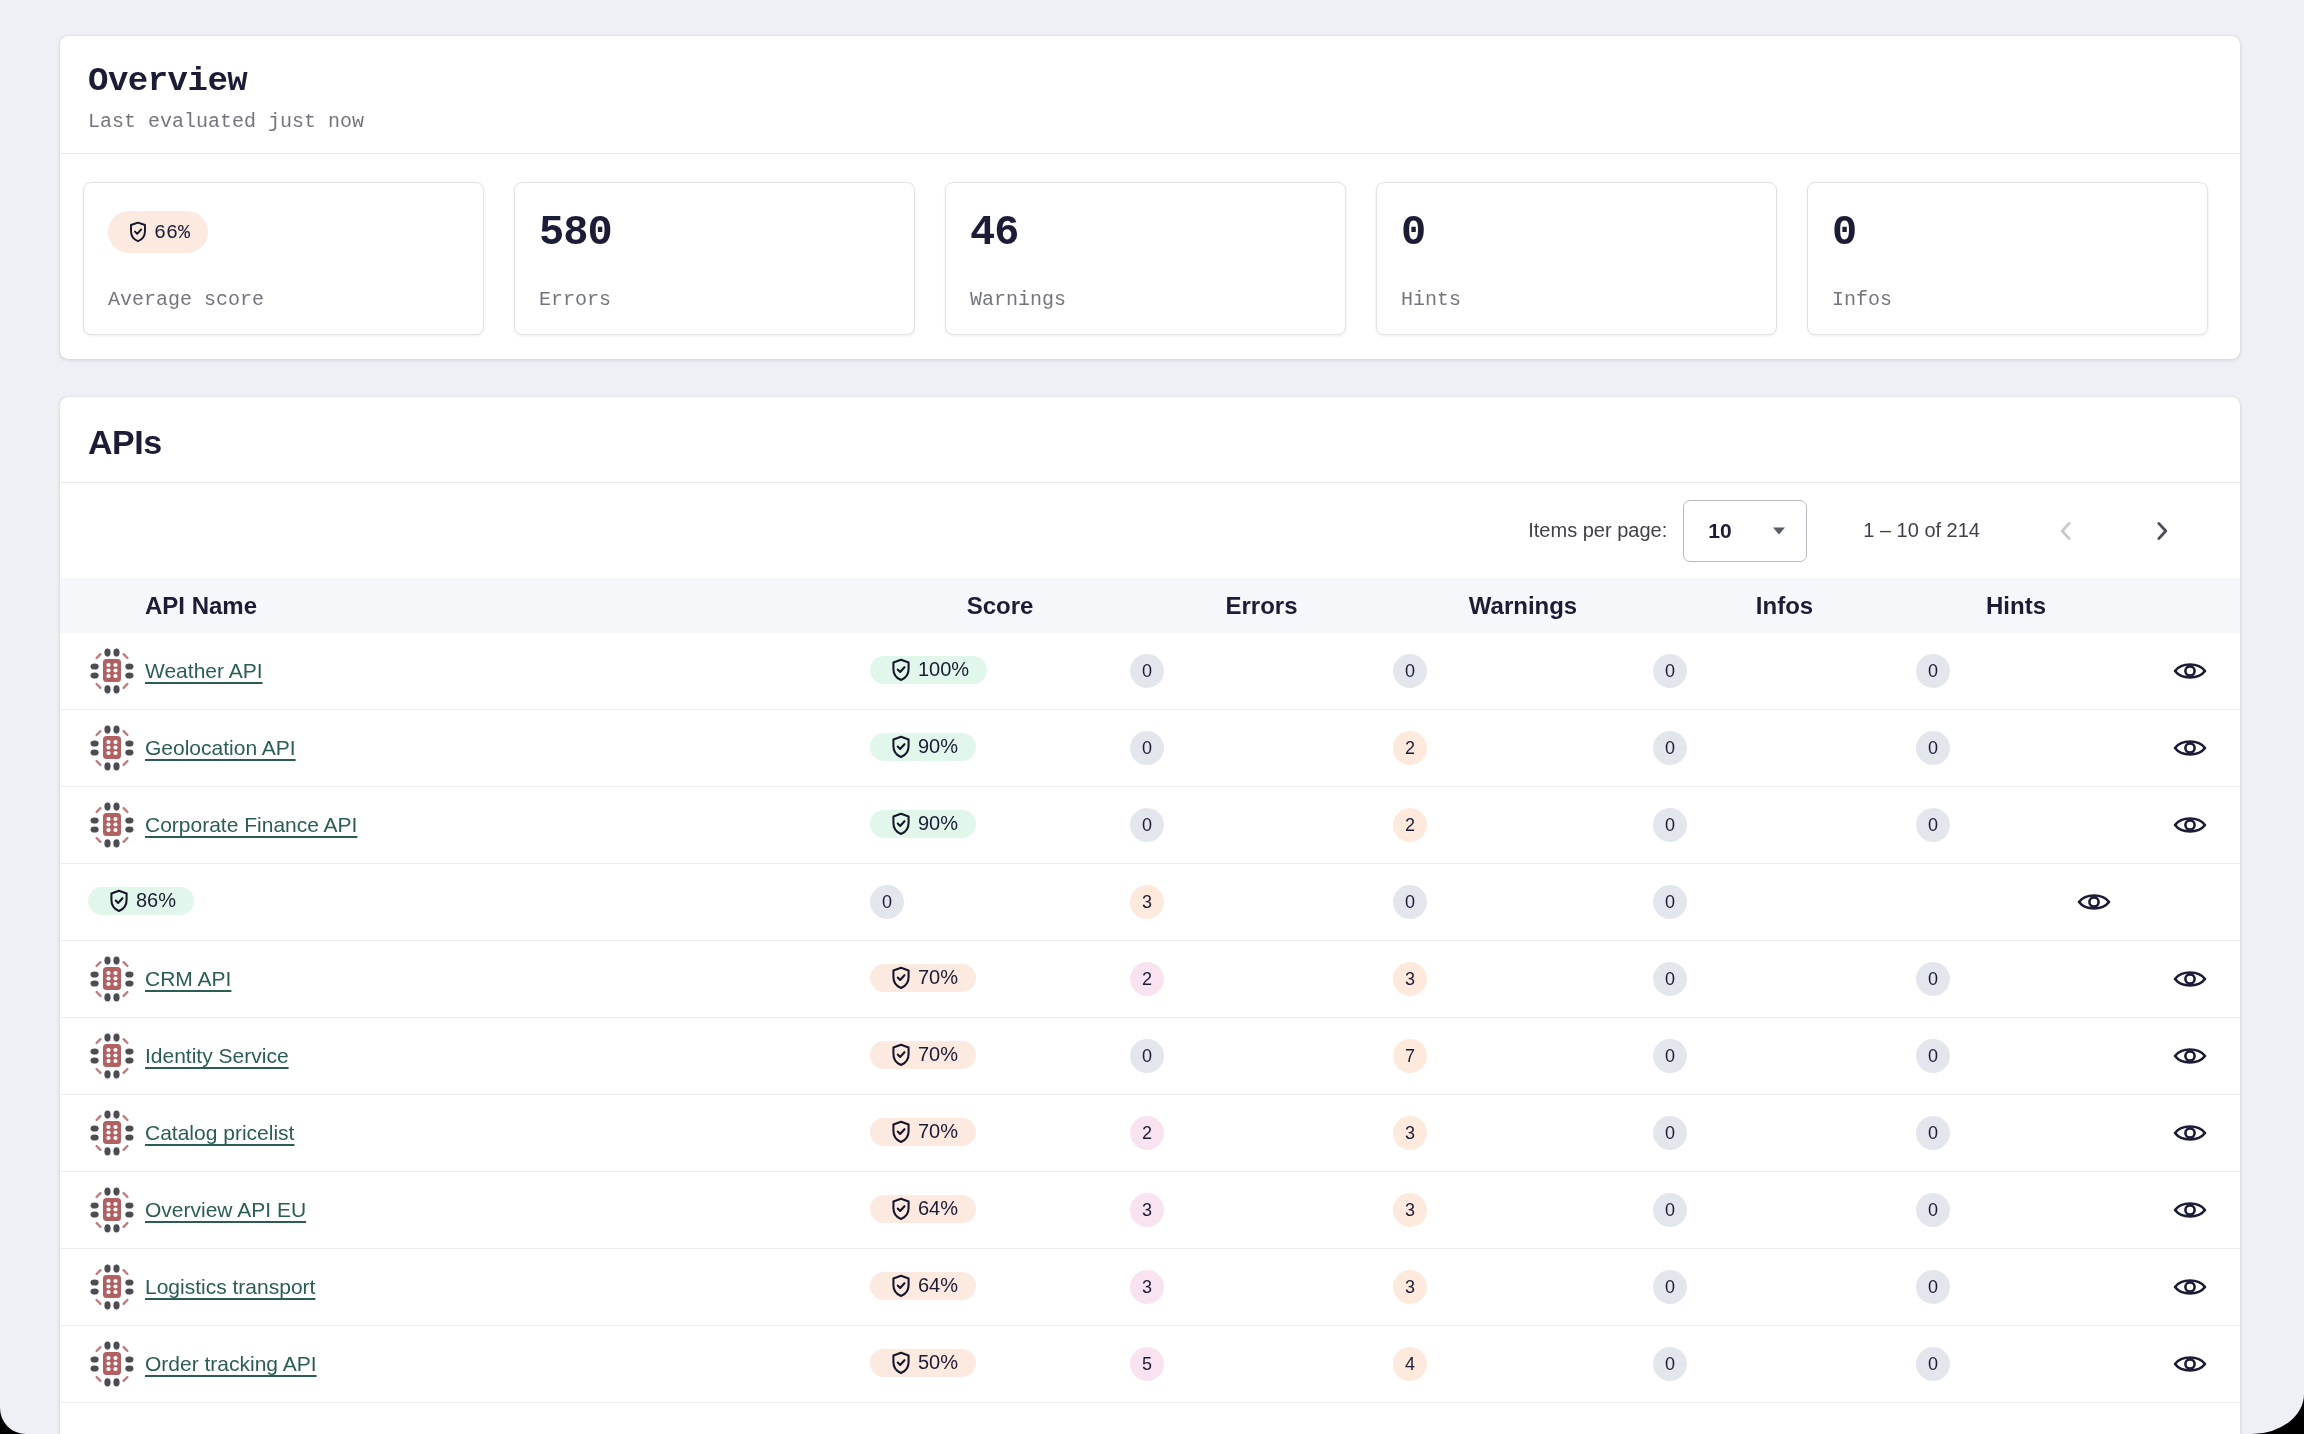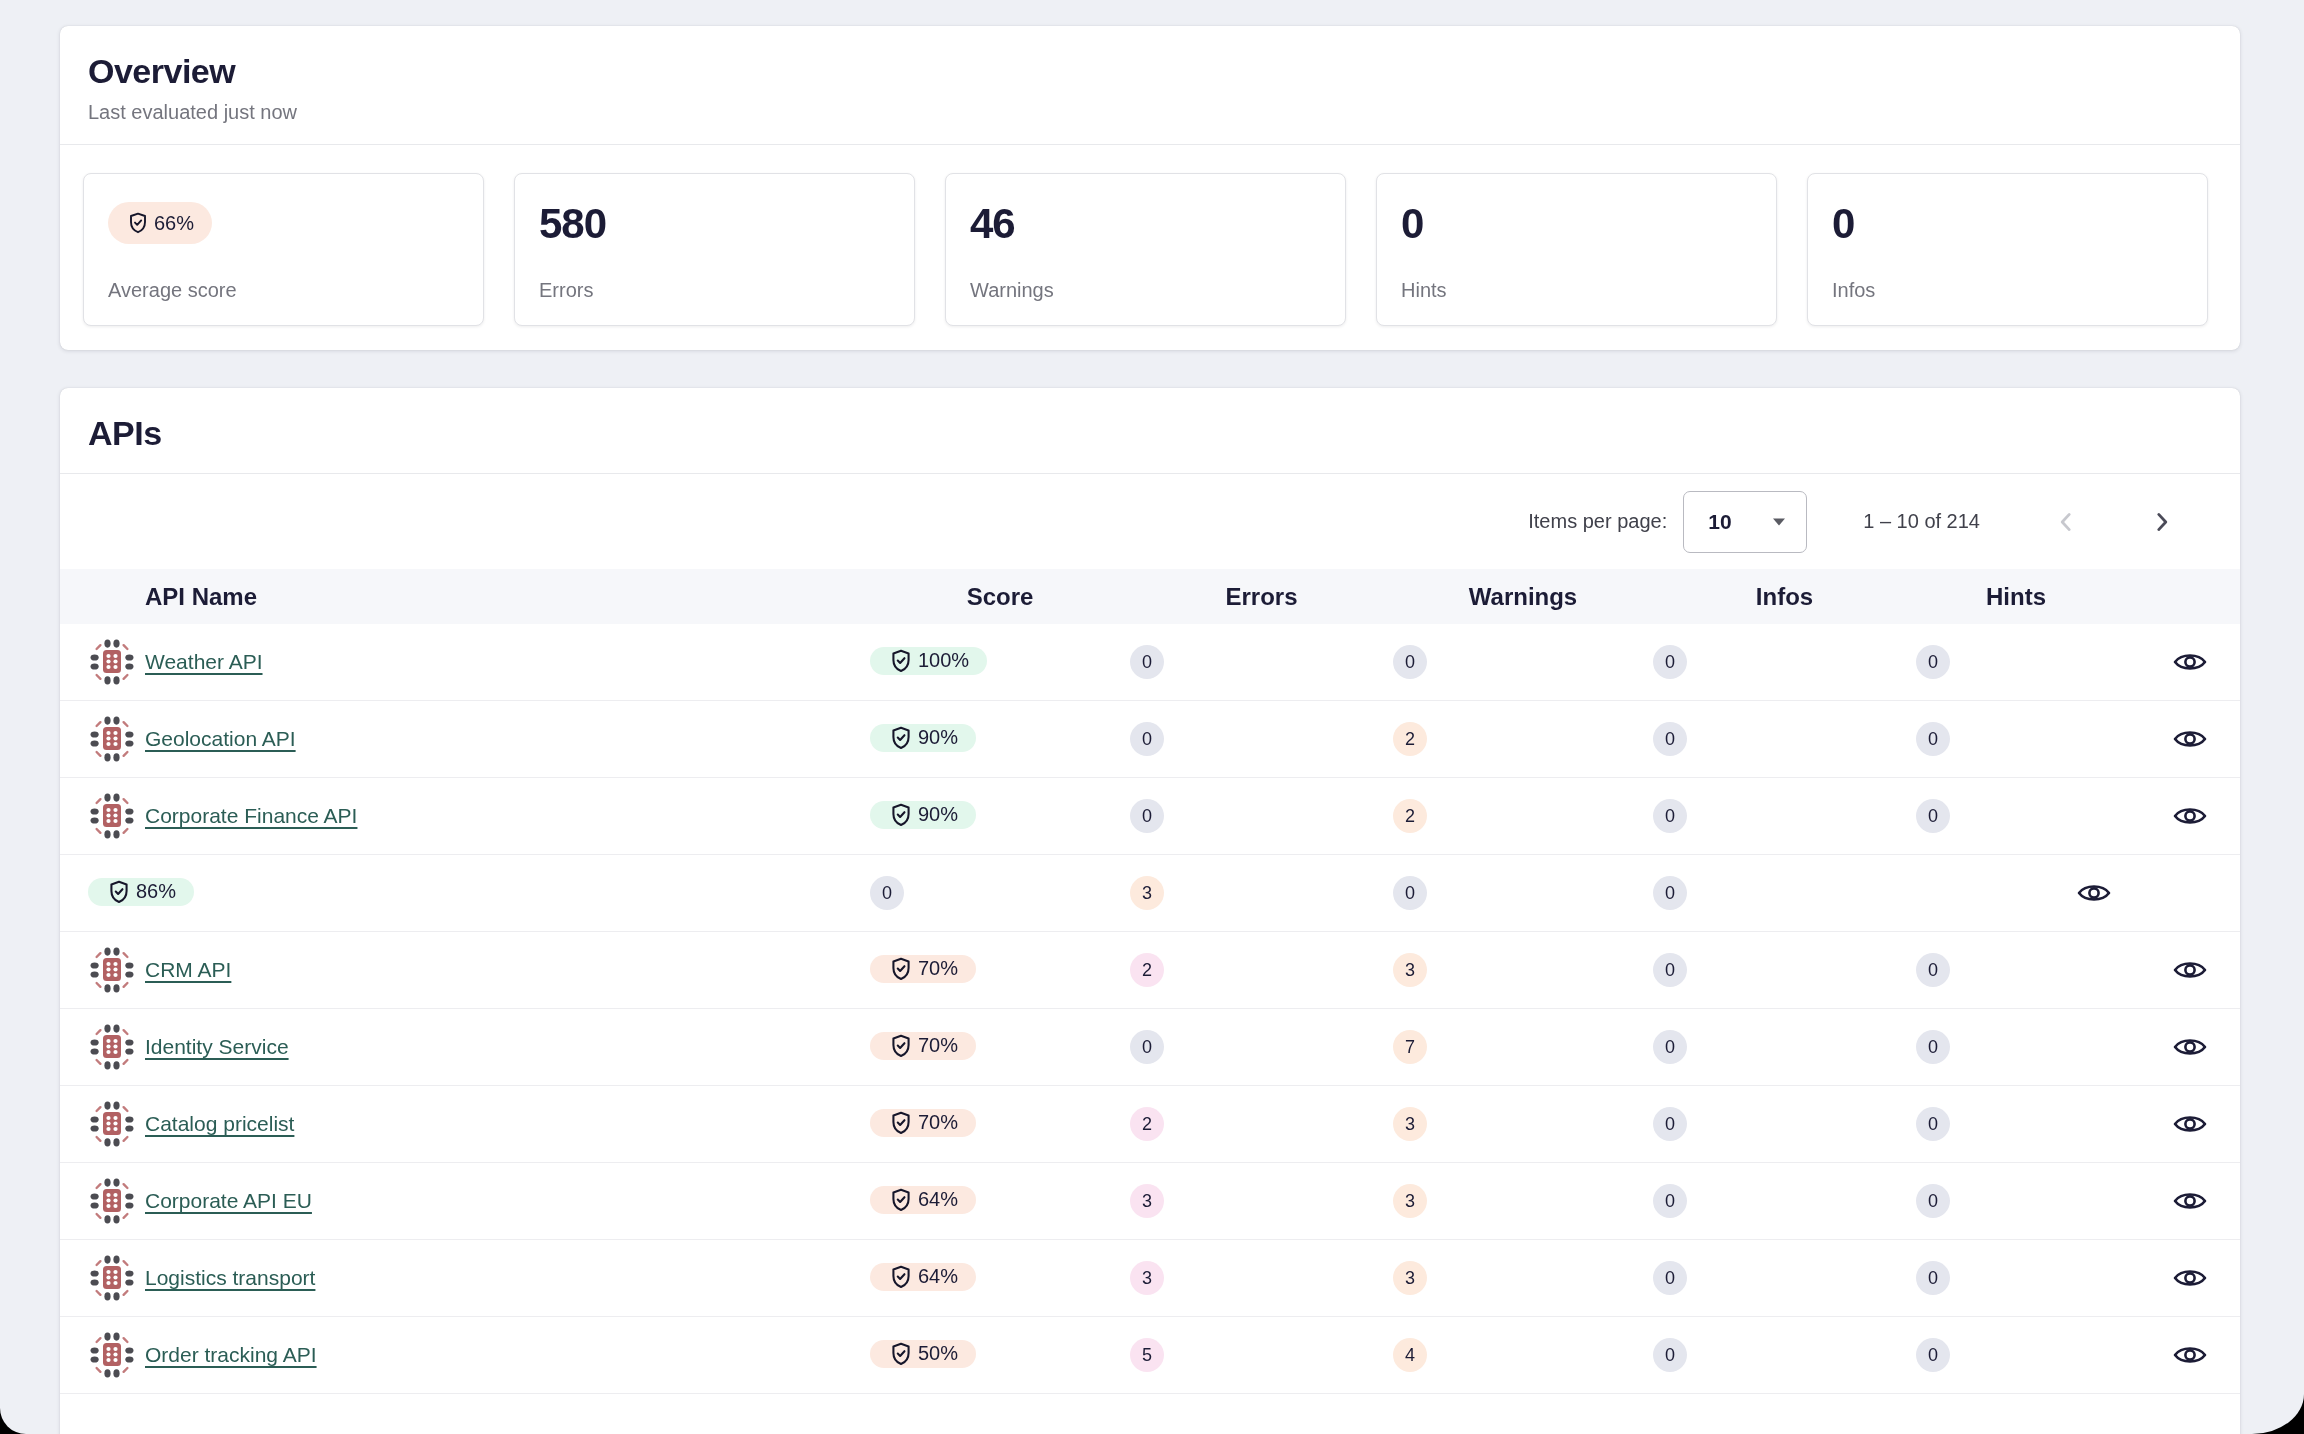--- a/index.html
+++ b/index.html
@@ -14,21 +14,21 @@
     background:var(--page-bg,#eef0f5);
     border-bottom-left-radius:26px;
     border-bottom-right-radius:52px 40px;
     overflow:hidden;
   }
   .card {
     background:#fff; width:2180px; margin-left:60px;
     border-radius:8px;
     box-shadow:0 1px 4px rgba(20,20,40,.12), 0 0 1px rgba(20,20,40,.18);
   }
-  .overview-card { margin-top:26px; }
+  .overview-card { margin-top:36px;font-family:Liberation Mono, monospace; }
   .card-header { padding:26px 28px 20px 28px; }
   .page-title { font-size:34px; font-weight:700; letter-spacing:-.5px; color:var(--ink,#1c1c36); }
   .subtitle { margin-top:10px; font-size:20px; color:var(--muted,#74757e); }
   .divider { border-top:1px solid var(--line,#e8e9ec); }
 
   
   .stats-row { display:flex; gap:30px; padding:28px 23px 24px 23px; }
   .stat-card {
     width:401px; height:153px; background:#fff;
     border:1px solid var(--card-line,#e1e2e6); border-radius:8px;
@@ -416,21 +416,21 @@
     </div>
   </div>
 
   <div class="trow">
     <div class="col-name">
       <span class="api-icon">
         <svg width="48" height="48" viewBox="0 0 48 48">
                 <use href="#identicon"></use>
               </svg>
       </span>
-      <a class="api-link" href="#">Corporate API EU</a>
+      <a class="api-link" href="#">Overview API EU</a>
     </div>
     <div class="col-score">
       <span class="score-pill row-pill tone-peach">
         <svg width="26" height="26" viewBox="0 0 24 24">
                 <use href="#shield-check"></use>
               </svg>
         <span class="score-val">64%</span>
       </span>
     </div>
     <div class="col-errors"><span class="badge tone-pink">3</span></div>

